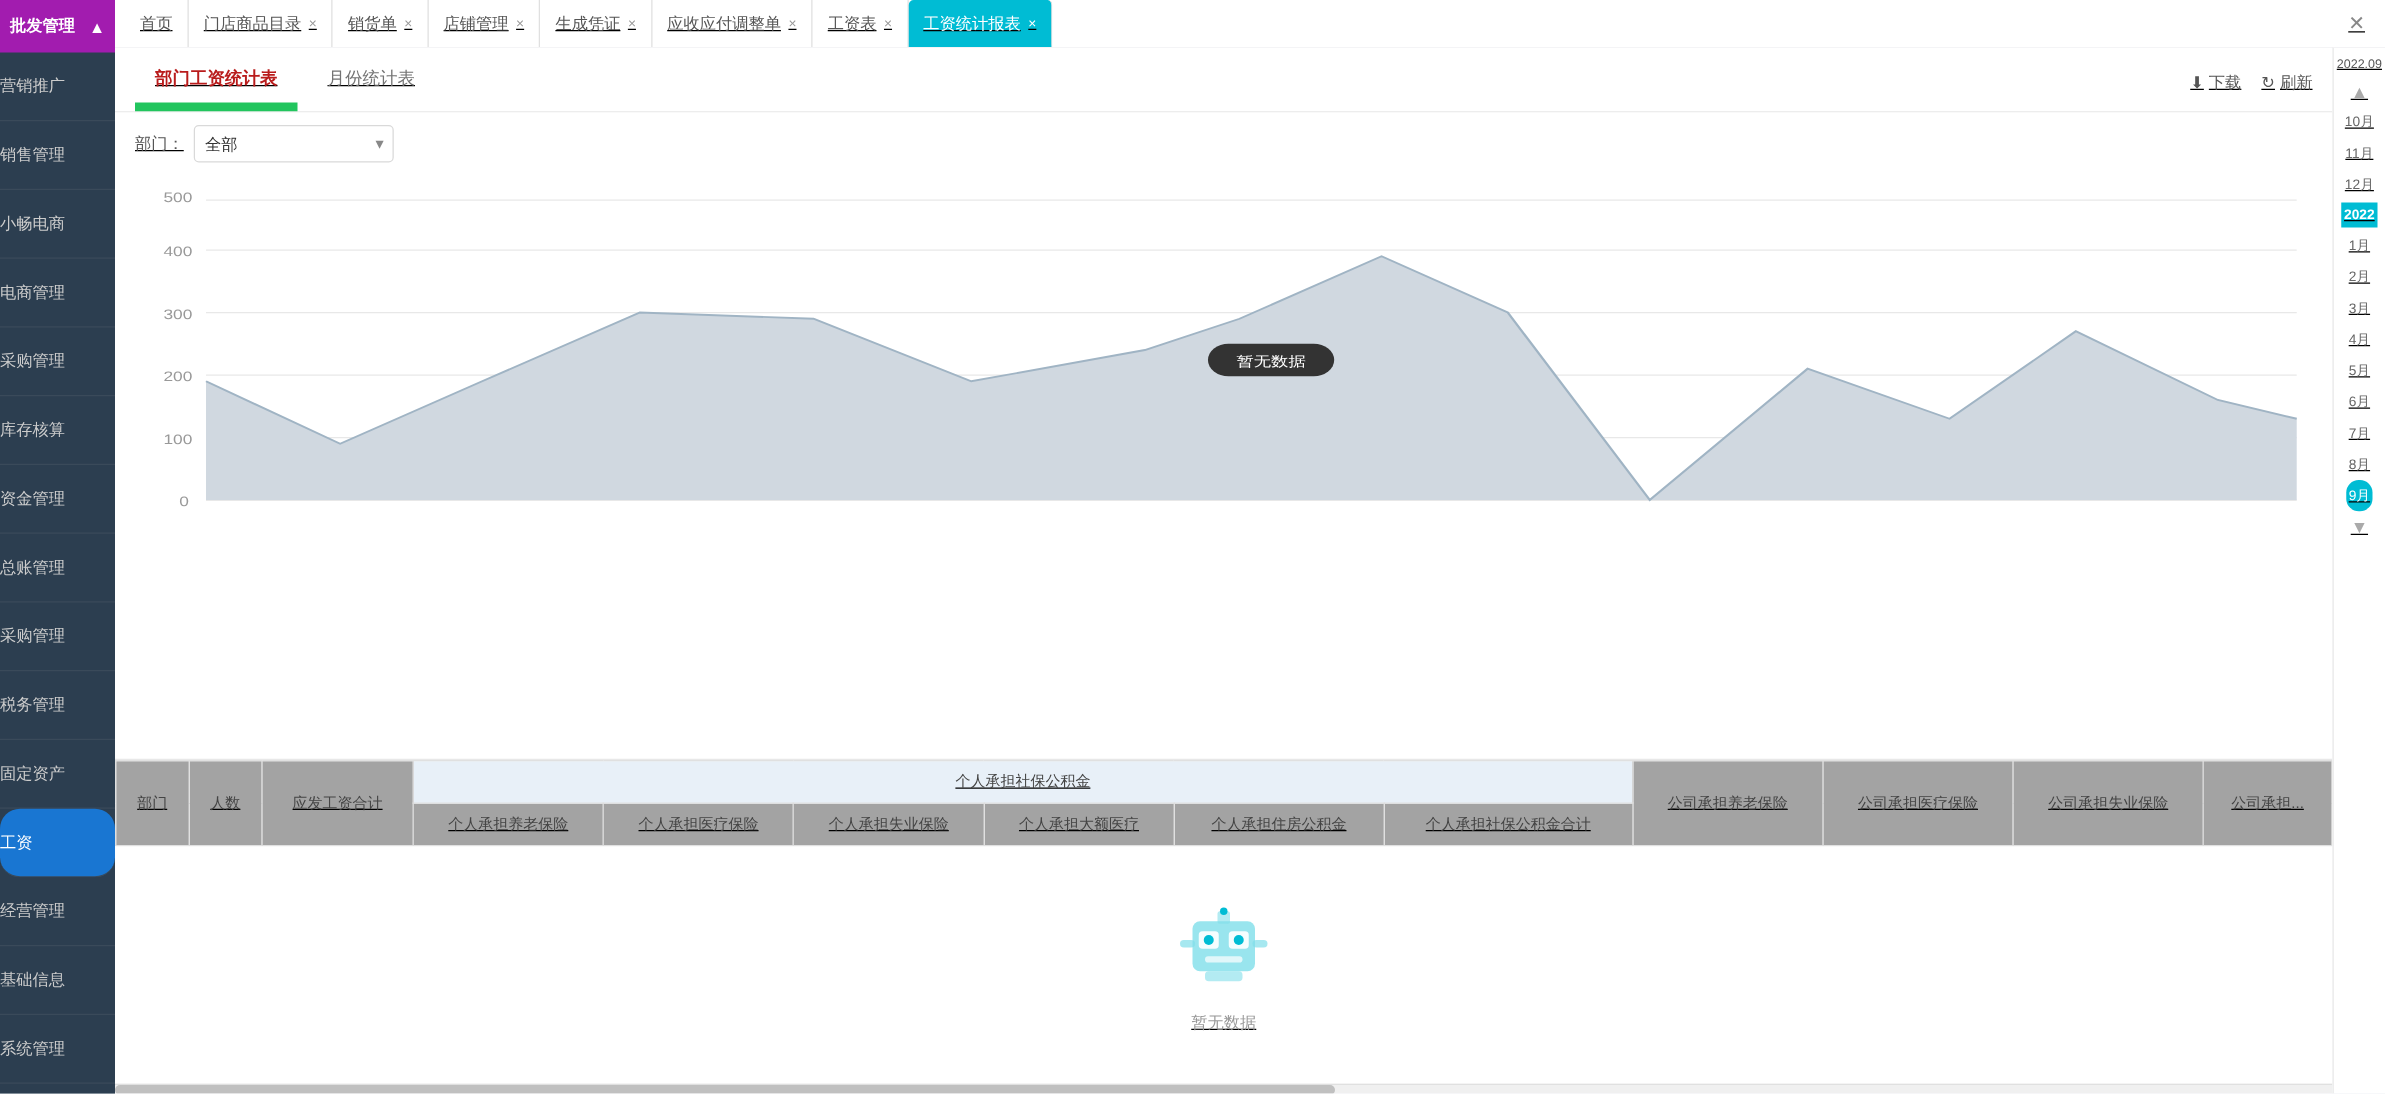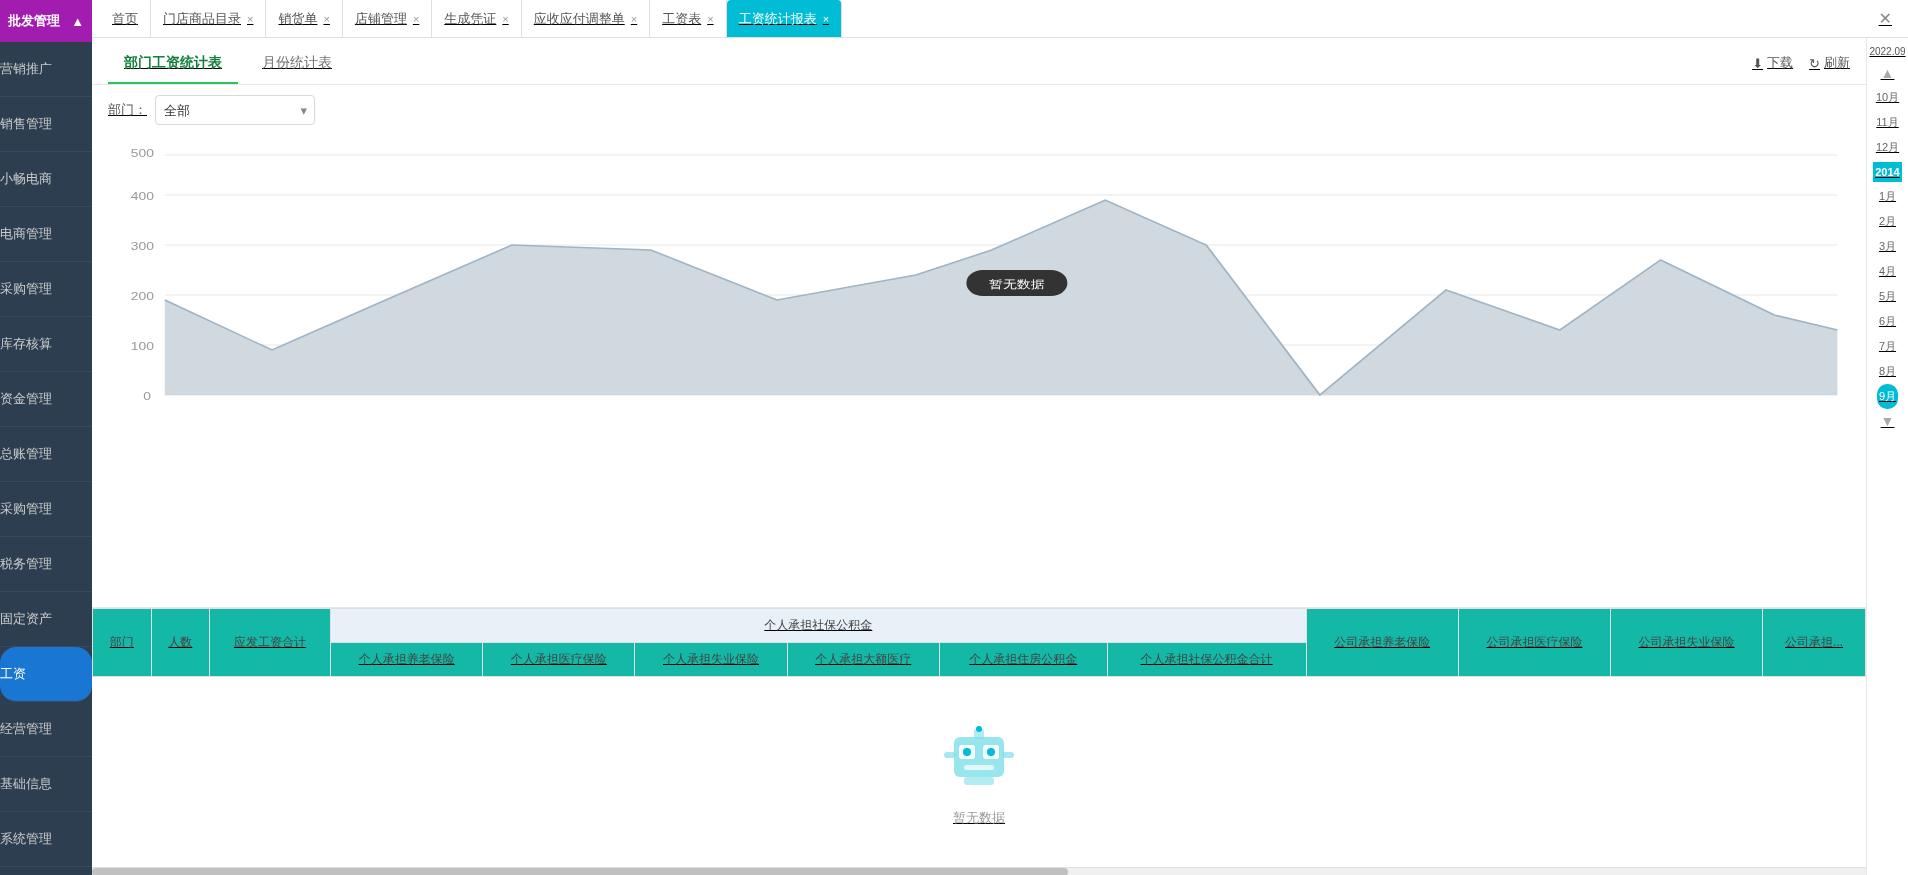--- a/index.html
+++ b/index.html
@@ -119,22 +119,22 @@
     }
     .sub-tab {
       padding: 6px 16px 10px 16px;
       font-size: 14px;
       color: #737373;
       cursor: pointer;
       border-bottom: 2px solid transparent;
       margin-right: 8px;
     }
     .sub-tab.active {
-      color: #15803d;
-      border-bottom: 2px solid #22c55e;
+      color: #b91c1c;
+      border-bottom: 7px solid #22c55e;
       font-weight: bold;
     }
     .sub-tab-actions {
       margin-left: auto;
       display: flex;
       align-items: center;
       gap: 16px;
       padding-bottom: 6px;
     }
     .action-btn {
@@ -199,21 +199,21 @@
       flex-shrink: 0;
       overflow-x: auto;
       border-top: 1px solid #e8e8e8;
     }
     .data-table {
       width: 100%;
       border-collapse: collapse;
       font-size: 12px;
     }
     .data-table thead tr th {
-      background: #14b8a6;
+      background: #a3a3a3;
       border: 1px solid #e0e0e0;
       padding: 8px 10px;
       text-align: center;
       font-weight: normal;
       color: #444;
       white-space: nowrap;
     }
     .data-table .th-group {
       background: #e8f0f8;
     }
@@ -456,21 +456,21 @@
       </div>
     </div>
 
     <div class="timeline-panel">
       <div class="timeline-item" style="font-size:10px; color:#555; padding:4px 2px;">2022.09</div>
       <div class="timeline-arrow">▲</div>
       <div id="timeline-items-container">
           <div class="timeline-item">10月</div>
           <div class="timeline-item">11月</div>
           <div class="timeline-item">12月</div>
-          <div class="timeline-year">2014</div>
+          <div class="timeline-year">2022</div>
           <div class="timeline-item">1月</div>
           <div class="timeline-item">2月</div>
           <div class="timeline-item">3月</div>
           <div class="timeline-item">4月</div>
           <div class="timeline-item">5月</div>
           <div class="timeline-item">6月</div>
           <div class="timeline-item">7月</div>
           <div class="timeline-item">8月</div>
           <div class="timeline-item active">9月</div>
         </div>

